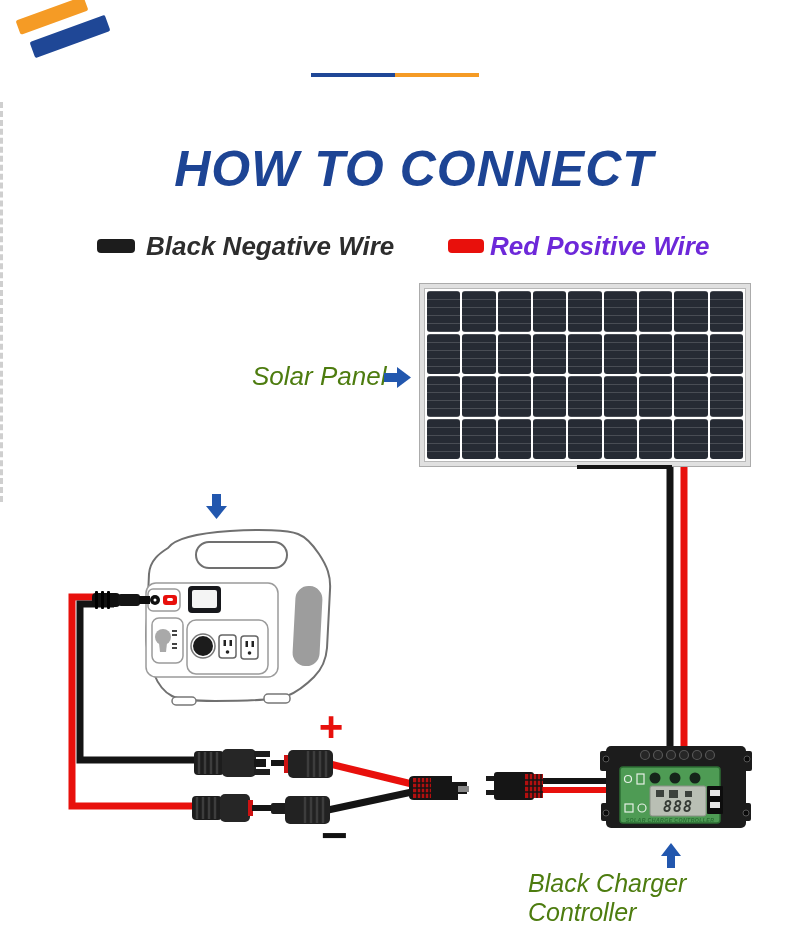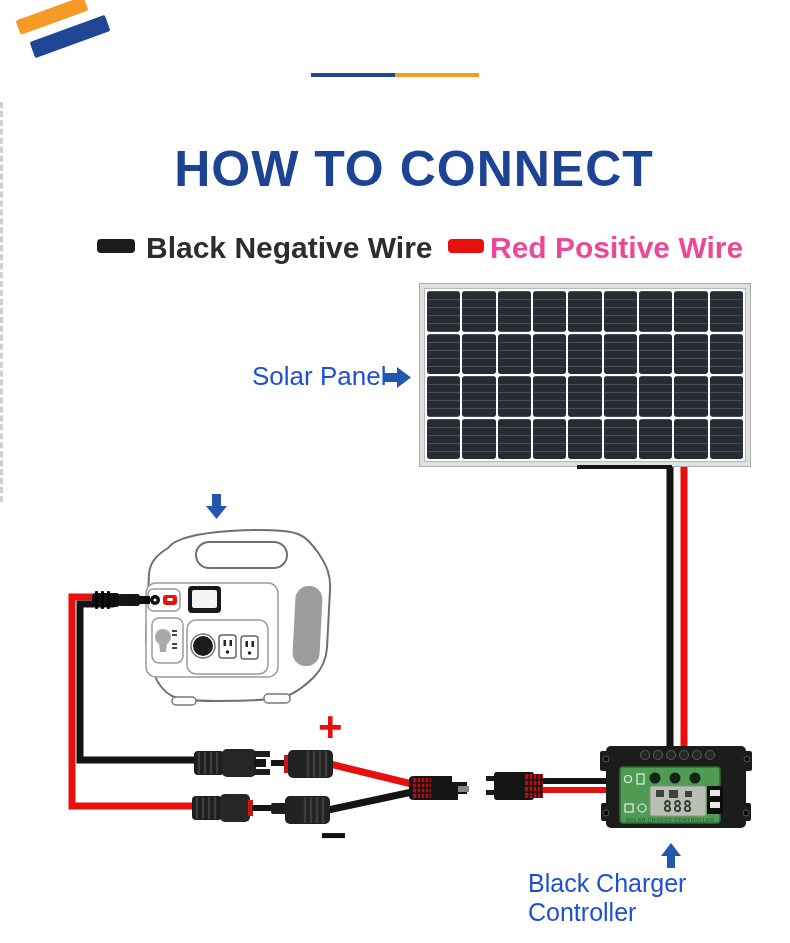--- a/index.html
+++ b/index.html
@@ -1,43 +1,44 @@
 <!DOCTYPE html>
 <html><head>
 <meta charset="utf-8">
 <style>
   html,body{margin:0;padding:0;background:#ffffff;}
   #canvas{
     position:relative;width:790px;height:943px;background:#ffffff;overflow:hidden;
     font-family:"Liberation Sans",sans-serif;
+    font-style:italic;
   }
   
   .ribbon{position:absolute;border-radius:2px;}
   .ribbon-orange{left:16px;top:8px;width:72px;height:15px;background:#f59b25;transform:rotate(-20deg);}
   .ribbon-navy{left:30px;top:28px;width:80px;height:17px;background:#1f4796;transform:rotate(-20deg);}
   
   .bar{position:absolute;top:73px;height:4px;}
   .bar-navy{left:311px;width:84px;background:#1f4796;}
   .bar-orange{left:395px;width:84px;background:#f59b25;}
   
   .dashed-edge{position:absolute;left:0;top:102px;height:400px;width:0;border-left:3px dashed #cfcfcf;}
   
   .title{
     position:absolute;left:38px;top:140px;width:752px;text-align:center;
     font-size:50px;font-weight:800;letter-spacing:1px;color:#1d4494;
   }
   
   .swatch{position:absolute;top:239px;height:14px;border-radius:4px;}
   .swatch-black{left:97px;width:38px;background:#1c1c1c;}
   .swatch-red{left:448px;width:36px;background:#e8100c;}
-  .legend-text{position:absolute;top:231px;font-size:30px;}
+  .legend-text{position:absolute;top:231px;font-size:26px;}
   .legend-black{left:146px;color:#2d2d2d;font-weight:600;}
-  .legend-red{left:490px;color:#ec4899;font-weight:700;}
-  
-  .diagram-label{position:absolute;color:#1d4ed8;}
+  .legend-red{left:490px;color:#6d28d9;font-weight:700;}
+  
+  .diagram-label{position:absolute;color:#4d7c0f;}
   .lbl-panel{left:252px;top:361px;font-size:26px;}
   .lbl-generator{left:80px;top:460px;font-size:26px;}
   .lbl-controller{left:528px;top:869px;font-size:25px;}
   
   .sym{position:absolute;font-weight:900;line-height:1;}
   .sym-plus{left:318px;top:706px;font-size:42px;color:#e8100c;}
   .sym-minus{left:320px;top:812px;font-size:46px;color:#111111;}
   
   .solar-panel{
     position:absolute;left:420px;top:284px;width:330px;height:182px;box-sizing:border-box;

